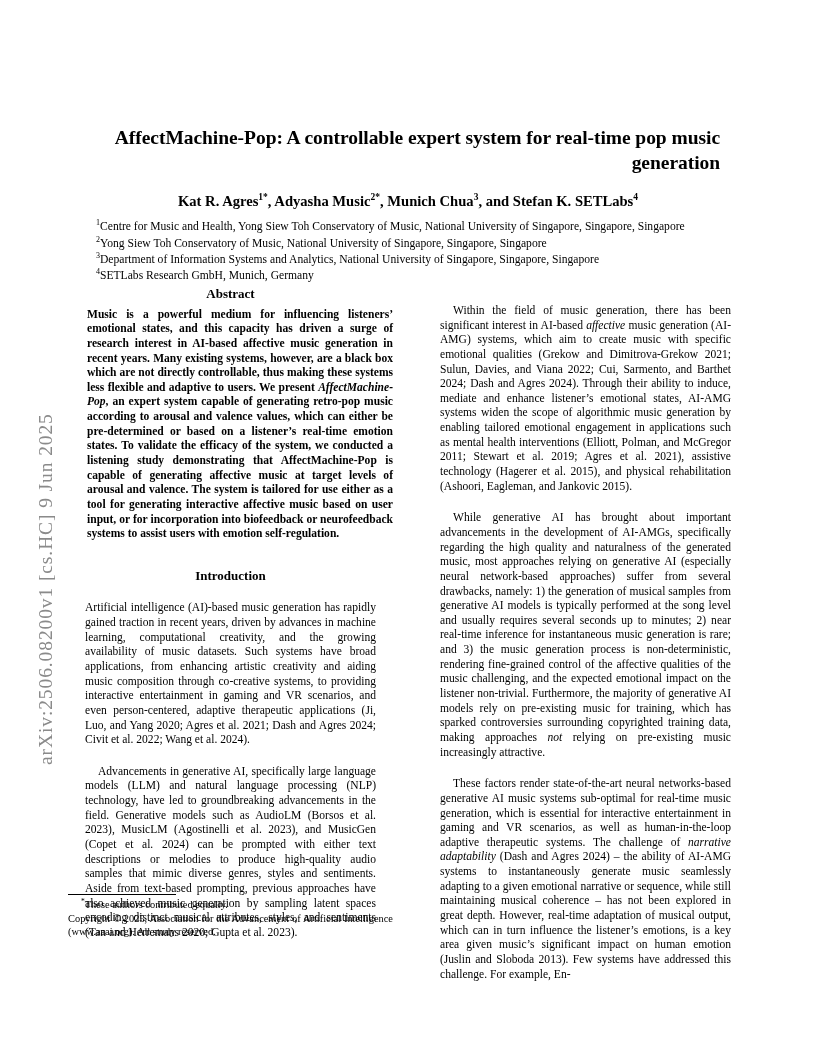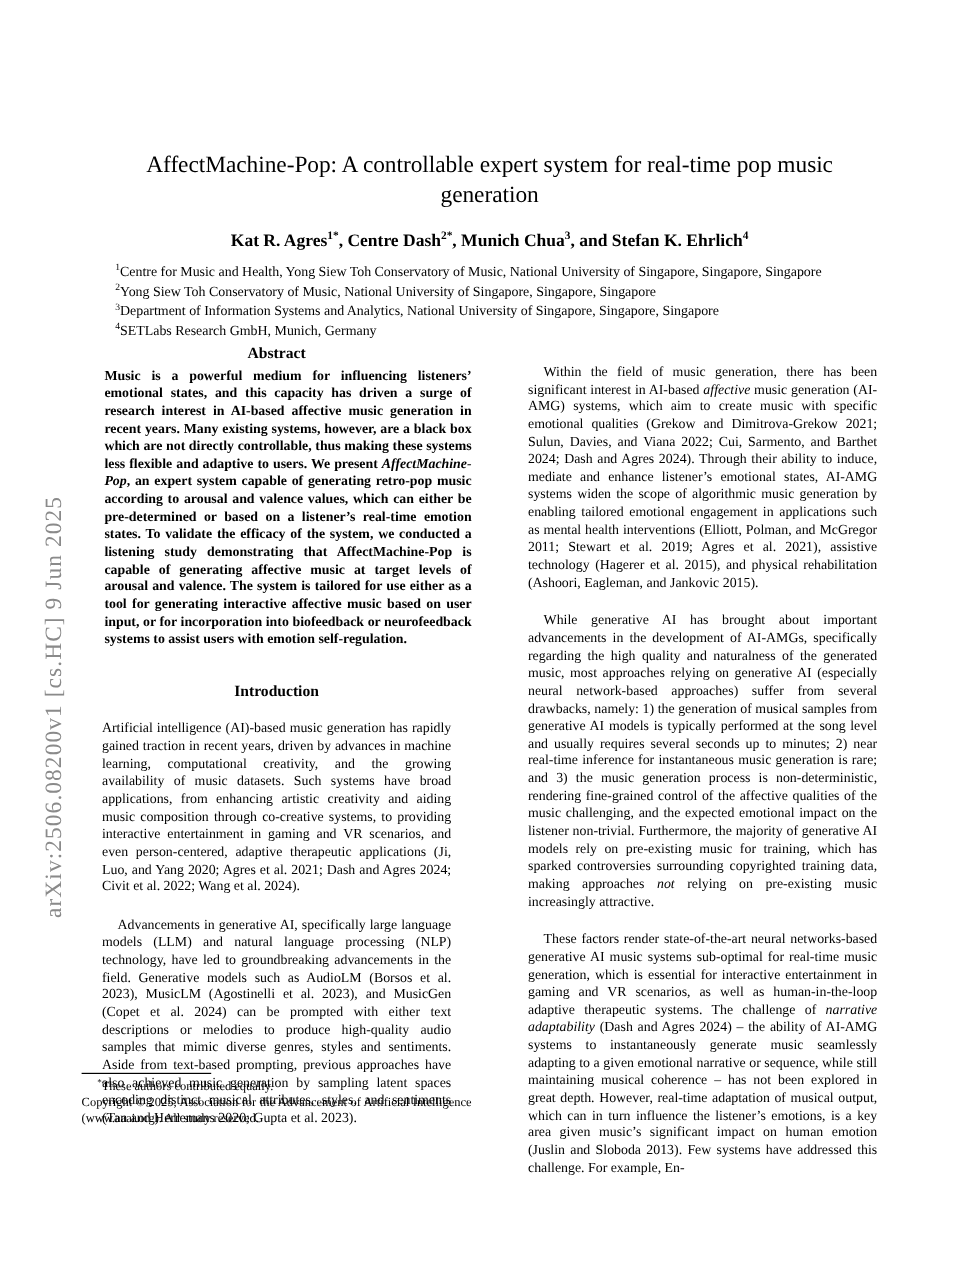--- a/index.html
+++ b/index.html
@@ -35,23 +35,23 @@
 
   
   .title-block {
     position: absolute;
     left: 96px;
     top: 126px;
     width: 624px;
   }
   .paper-title {
     font-size: 19.5px;
-    font-weight: normal;
+    font-weight: bold;
     line-height: 1.26;
-    text-align: center;
+    text-align: right;
     margin: 0;
     letter-spacing: -0.05px;
   }
   .authors {
     margin-top: 17px;
     font-size: 14.6px;
     font-weight: bold;
     text-align: center;
     line-height: 1.2;
   }
@@ -133,21 +133,21 @@
 <body>
 
 <div class="page">
 
   <div class="arxiv-stamp">arXiv:2506.08200v1  [cs.HC]  9 Jun 2025</div>
 
   <div class="title-block">
     <h1 class="paper-title">AffectMachine-Pop: A controllable expert system for real-time pop music generation</h1>
 
     <div class="authors">
-      <span>Kat R. Agres</span><sup>1*</sup><span>, </span><span>Centre Dash</span><sup>2*</sup><span>, </span><span>Munich Chua</span><sup>3</sup><span>, and </span><span>Stefan K. Ehrlich</span><sup>4</sup>
+      <span>Kat R. Agres</span><sup>1*</sup><span>, </span><span>Adyasha Music</span><sup>2*</sup><span>, </span><span>Munich Chua</span><sup>3</sup><span>, and </span><span>Stefan K. SETLabs</span><sup>4</sup>
     </div>
 
     <div class="affiliations">
       <div><sup>1</sup><span>Centre for Music and Health, Yong Siew Toh Conservatory of Music, National University of Singapore, Singapore, Singapore</span></div>
       <div><sup>2</sup><span>Yong Siew Toh Conservatory of Music, National University of Singapore, Singapore, Singapore</span></div>
       <div><sup>3</sup><span>Department of Information Systems and Analytics, National University of Singapore, Singapore, Singapore</span></div>
       <div><sup>4</sup><span>SETLabs Research GmbH, Munich, Germany</span></div>
     </div>
   </div>
 

